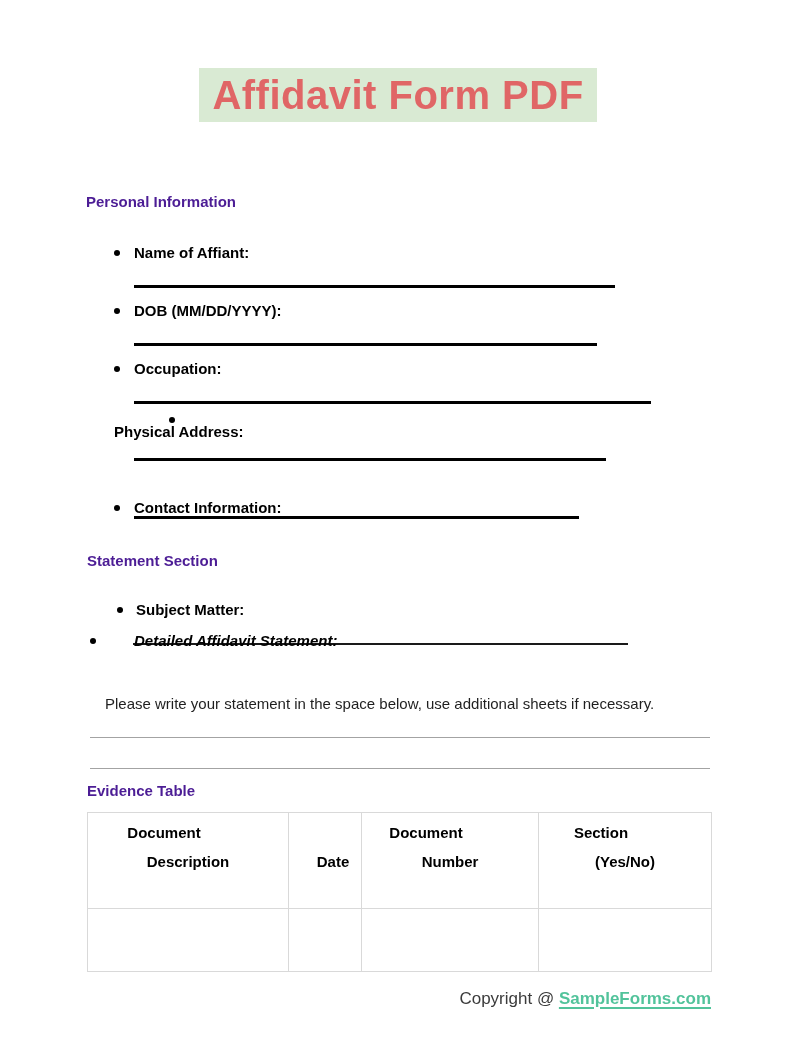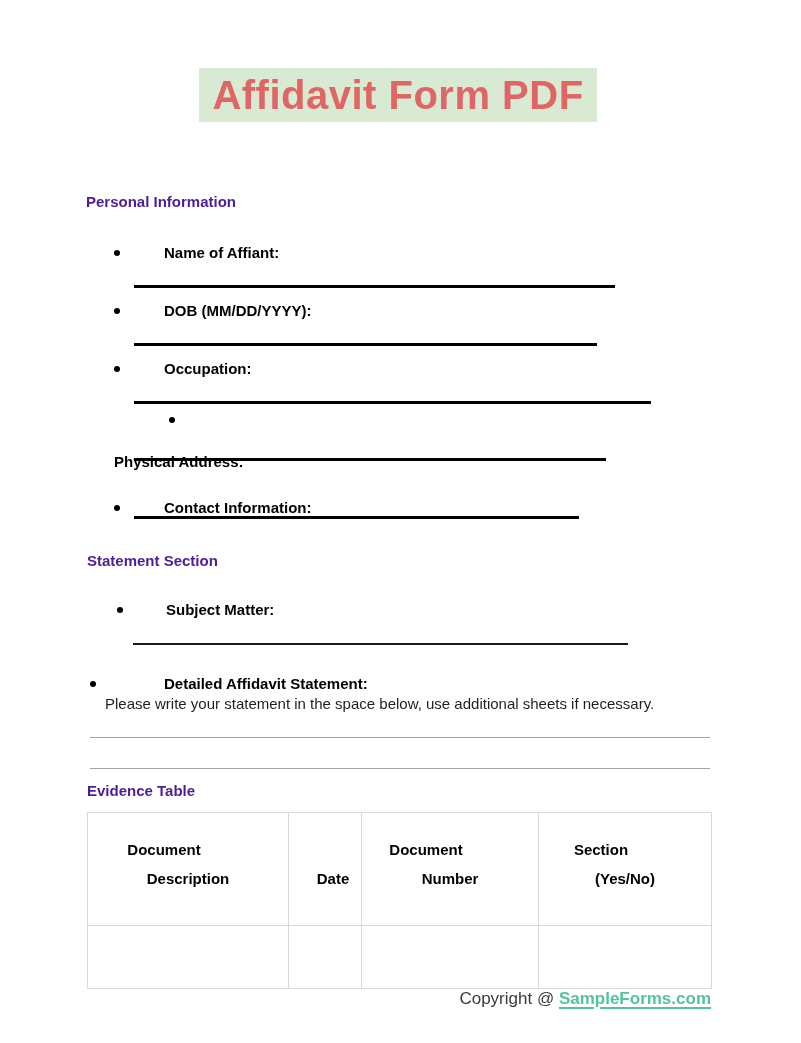--- a/index.html
+++ b/index.html
@@ -35,21 +35,20 @@
     color: #4c1d95;
     white-space: nowrap;
   }
 
   
   .bullet-row {
     position: absolute;
     display: flex;
     align-items: center;
     white-space: nowrap;
-    gap: 30px;
   }
   .dot {
     width: 6px; height: 6px;
     border-radius: 50%;
     background: #000;
     flex: 0 0 auto;
     margin-right: 14px;
   }
   .blabel {
     font-weight: bold;
@@ -75,21 +74,21 @@
   .rule { position: absolute; left: 90px; width: 620px; height: 1px; background: #a3a3a3; }
 
   
   .etable-wrap { position: absolute; left: 87px; top: 812px; }
   table.etable { border-collapse: collapse; table-layout: fixed; width: 624px; }
   table.etable td {
     border: 1px solid #d9d9d9;
     padding: 0;
     vertical-align: top;
   }
-  tr.hdr td { height: 90px; padding-top: 22px; }
+  tr.hdr td { height: 90px; padding-top: 5px; }
   tr.body td { height: 62px; }
   .hl1, .hl2 {
     font-weight: bold;
     font-size: 15px;
     line-height: 29px;
     min-height: 29px;
     text-align: center;
     white-space: nowrap;
   }
   .shift-l { transform: translateX(-24px); }
@@ -156,21 +155,21 @@
   <div class="fill-line" style="left:134px; top:516px; width:445px;"></div>
 
   <div class="h" style="left:87px; top:552px;">Statement Section</div>
 
   <div class="bullet-row" style="left:117px; top:601px;">
     <span class="dot" style="margin-right:13px;"></span>
     <span class="blabel">Subject Matter:</span>
   </div>
   <div class="fill-line thin" style="left:133px; top:643px; width:495px;"></div>
 
-  <div class="bullet-row" style="left:90px; top:675px;">
+  <div class="bullet-row" style="left:90px; top:632px;font-style:italic;">
     <span class="dot" style="margin-right:38px;"></span>
     <span class="blabel">Detailed Affidavit Statement:</span>
   </div>
 
   <div class="note">Please write your statement in the space below, use additional sheets if necessary.</div>
 
   <div class="rule" style="top:737px;"></div>
   <div class="rule" style="top:768px;"></div>
 
   <div class="h" style="left:87px; top:782px;">Evidence Table</div>

